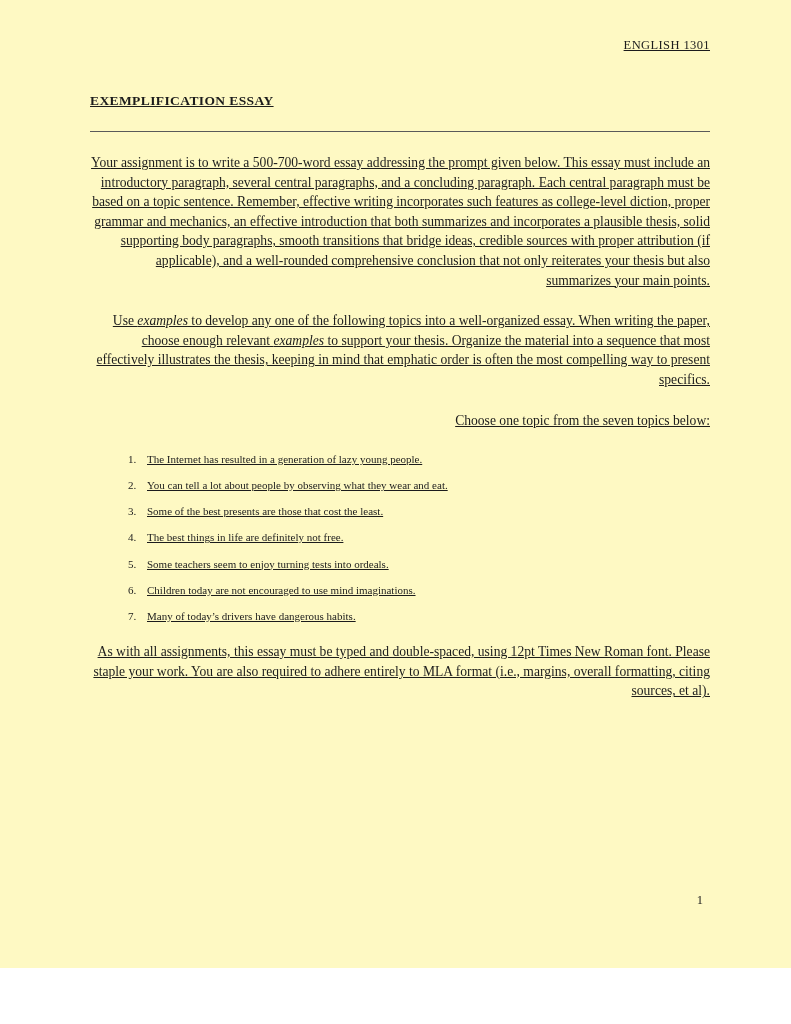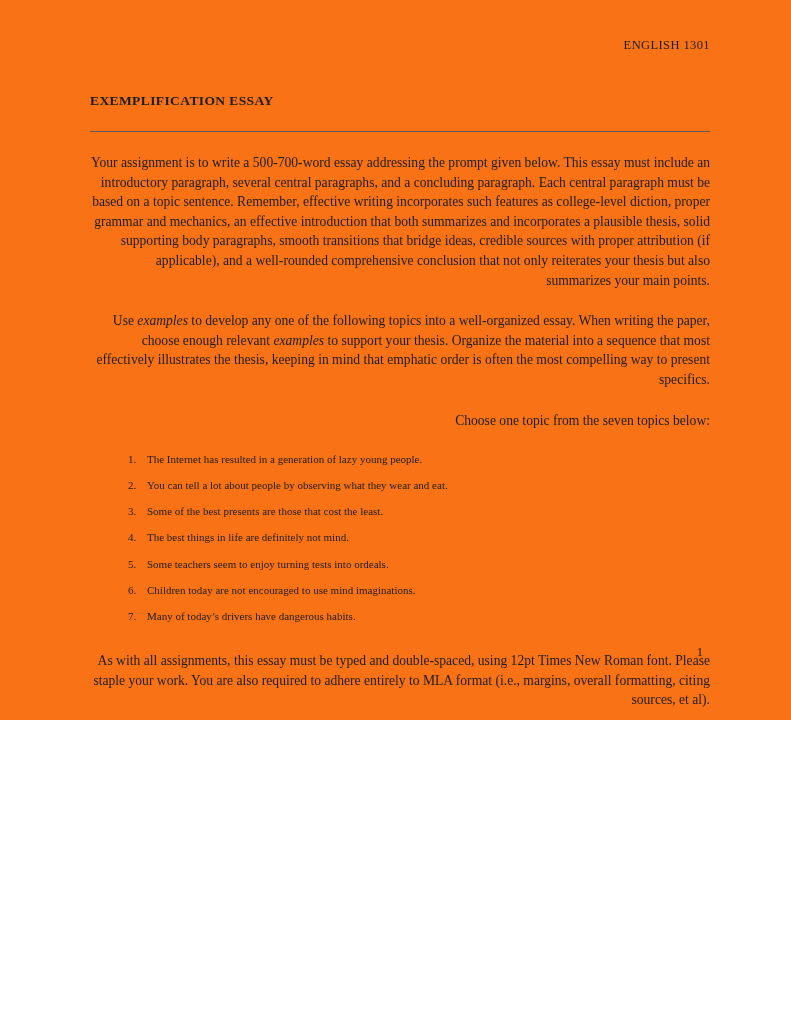--- a/index.html
+++ b/index.html
@@ -1,25 +1,26 @@
 <!DOCTYPE html>
 <html><head>
 <meta charset="utf-8">
 <style>
   * { margin: 0; padding: 0; box-sizing: border-box; }
   html, body { background: #ffffff; }
   .page {
     position: relative;
     width: 791px;
-    height: 720px;
-    background: #f97316;
+    height: 968px;
+    background: #fef9c3;
     font-family: "Liberation Serif", serif;
     color: #1c1c1c;
     padding: 38px 81px 0 90px;
     overflow: hidden;
+    text-decoration: underline;
   }
   .course-header {
     text-align: right;
     font-size: 12.5px;
     letter-spacing: 0.4px;
   }
   .doc-title {
     margin-top: 40px;
     font-size: 13.5px;
     font-weight: bold;
@@ -40,21 +41,21 @@
   ol.topics {
     margin-top: 20px;
     padding-left: 49px;
     font-size: 11px;
     line-height: 19.6px;
   }
   ol.topics li {
     margin-bottom: 6.5px;
     padding-left: 8px;
   }
-  .closing { margin-top: 25px; }
+  .closing { margin-top: 16px; }
   .page-number {
     position: absolute;
     right: 88px;
     bottom: 60px;
     font-size: 12.5px;
   }
 </style>
 </head>
 <body>
 
@@ -69,21 +70,21 @@
   <p class="para">Your assignment is to write a 500-700-word essay addressing the prompt given below. This essay must include an introductory paragraph, several central paragraphs, and a concluding paragraph. Each central paragraph must be based on a topic sentence. Remember, effective writing incorporates such features as college-level diction, proper grammar and mechanics, an effective introduction that both summarizes and incorporates a plausible thesis, solid supporting body paragraphs, smooth transitions that bridge ideas, credible sources with proper attribution (if applicable), and a well-rounded comprehensive conclusion that not only reiterates your thesis but also summarizes your main points.</p>
 
   <p class="para"><span>Use </span><span class="em">examples</span><span> to develop any one of the following topics into a well-organized essay. When writing the paper, choose enough relevant </span><span class="em">examples</span><span> to support your thesis. Organize the material into a sequence that most effectively illustrates the thesis, keeping in mind that emphatic order is often the most compelling way to present specifics.</span></p>
 
   <p class="para">Choose one topic from the seven topics below:</p>
 
   <ol class="topics">
     <li>The Internet has resulted in a generation of lazy young people.</li>
     <li>You can tell a lot about people by observing what they wear and eat.</li>
     <li>Some of the best presents are those that cost the least.</li>
-    <li>The best things in life are definitely not mind.</li>
+    <li>The best things in life are definitely not free.</li>
     <li>Some teachers seem to enjoy turning tests into ordeals.</li>
     <li>Children today are not encouraged to use mind imaginations.</li>
     <li>Many of today’s drivers have dangerous habits.</li>
   </ol>
 
   <p class="para closing">As with all assignments, this essay must be typed and double-spaced, using 12pt Times New Roman font. Please staple your work. You are also required to adhere entirely to MLA format (i.e., margins, overall formatting, citing sources, et al).</p>
 
   <div class="page-number">1</div>
 
 </div>

